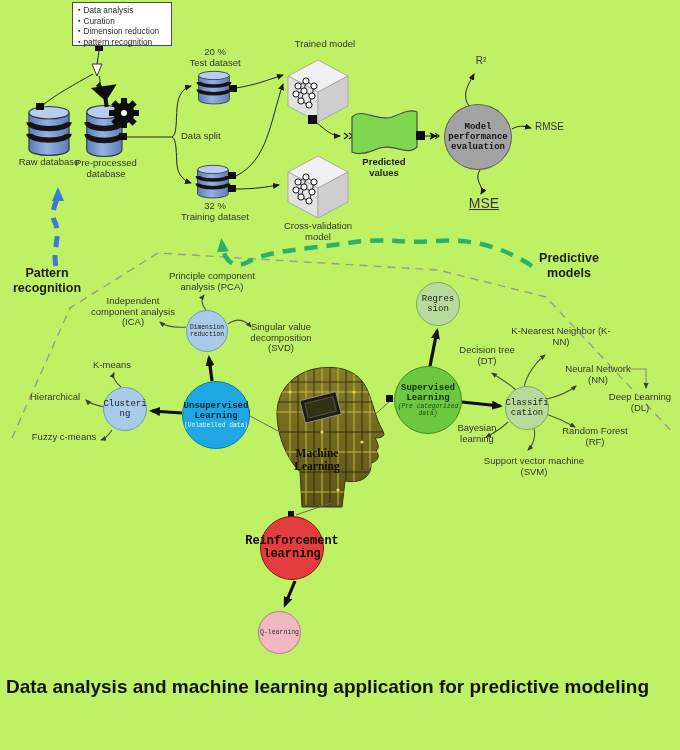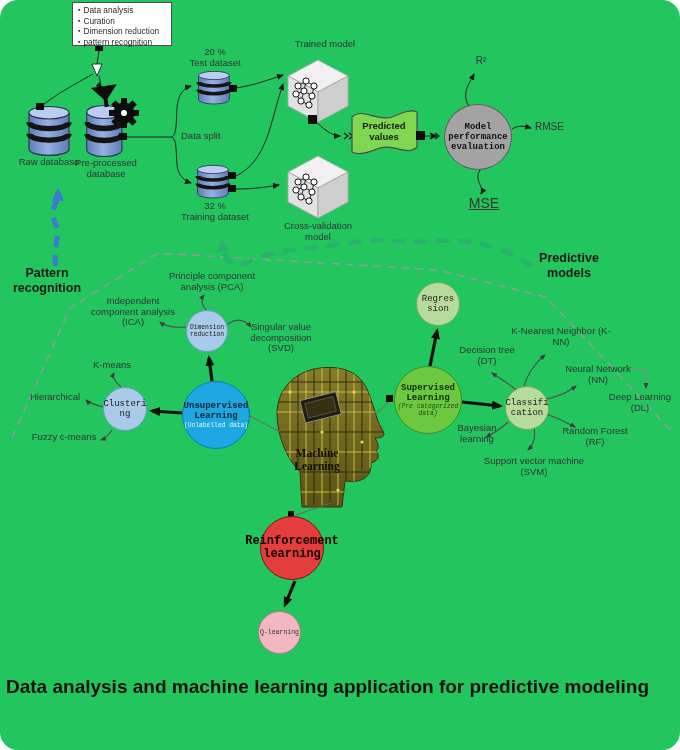--- a/index.html
+++ b/index.html
@@ -1,20 +1,20 @@
 <!DOCTYPE html>
 <html><head>
 <meta charset="utf-8">
 <style>
   html,body{margin:0;padding:0;background:#fff;}
-  .stage{position:relative;width:680px;height:750px;background:#22c55e;overflow:hidden;
-         font-family:"Liberation Sans",sans-serif;color:#2b2b2b;border-radius:18px;}
+  .stage{position:relative;width:680px;height:750px;background:#bef264;overflow:hidden;
+         font-family:"Liberation Sans",sans-serif;color:#2b2b2b;}
   svg.layer{position:absolute;left:0;top:0;}
   .lbl{position:absolute;font-size:9.5px;line-height:1.13;text-align:center;color:#333;}
-  .bold{font-weight:bold;color:#1a1a1a;}
+  .bold{font-weight:bold;color:#1a1a1a;margin-top:36px;}
   .node{position:absolute;border-radius:50%;display:flex;flex-direction:column;
         align-items:center;justify-content:center;text-align:center;line-height:1.12;
         box-sizing:border-box;font-family:Liberation Mono, monospace;}
   .legendbox{position:absolute;left:72px;top:2px;width:100px;height:44px;background:#fff;
              border:1px solid #4a4a4a;box-sizing:border-box;padding:2px 2px 0 5px;
              font-size:8.3px;line-height:1.26;}
   .lg-row{display:flex;gap:3px;align-items:flex-start;white-space:nowrap;}
   .blt{font-size:7px;line-height:1.5;}
   .caption{position:absolute;left:6px;top:676px;width:672px;font-size:19px;font-weight:bold;
            color:#111;text-align:left;letter-spacing:0px;}

